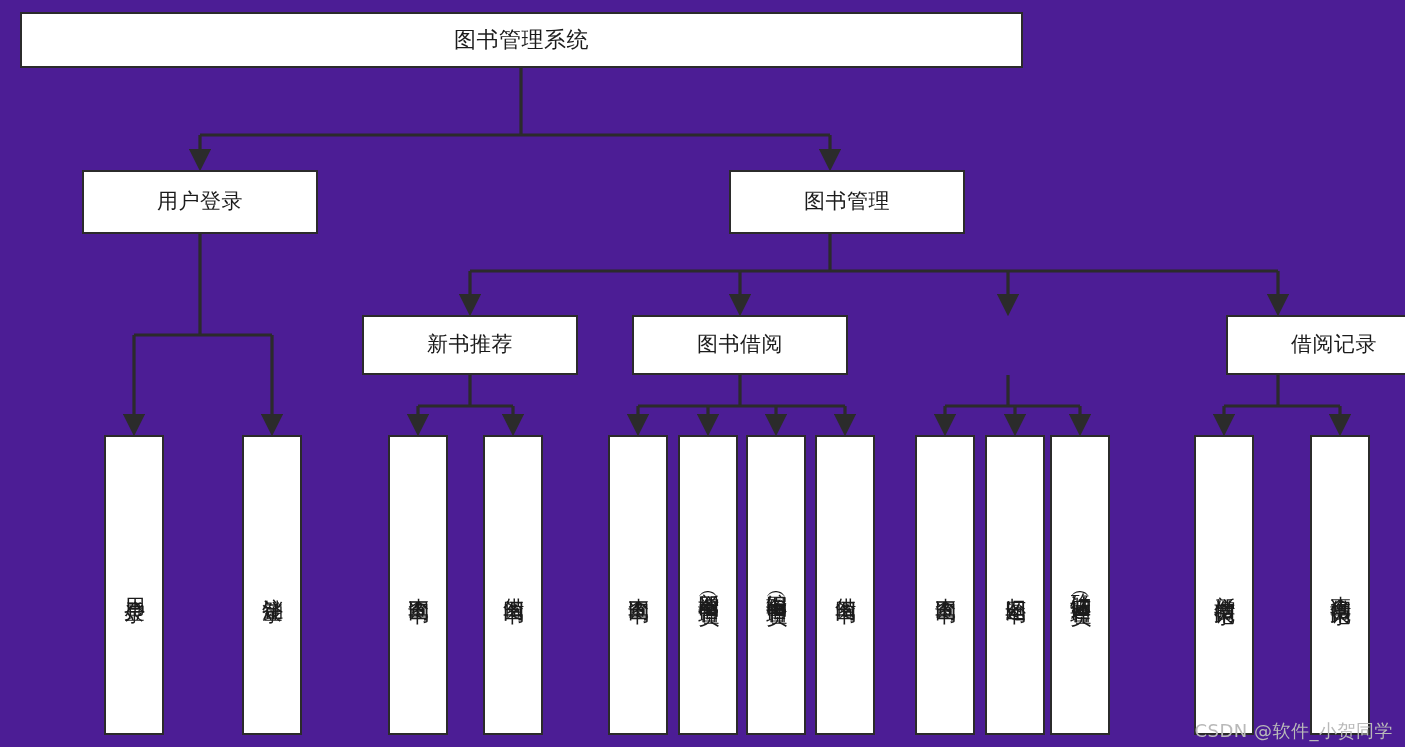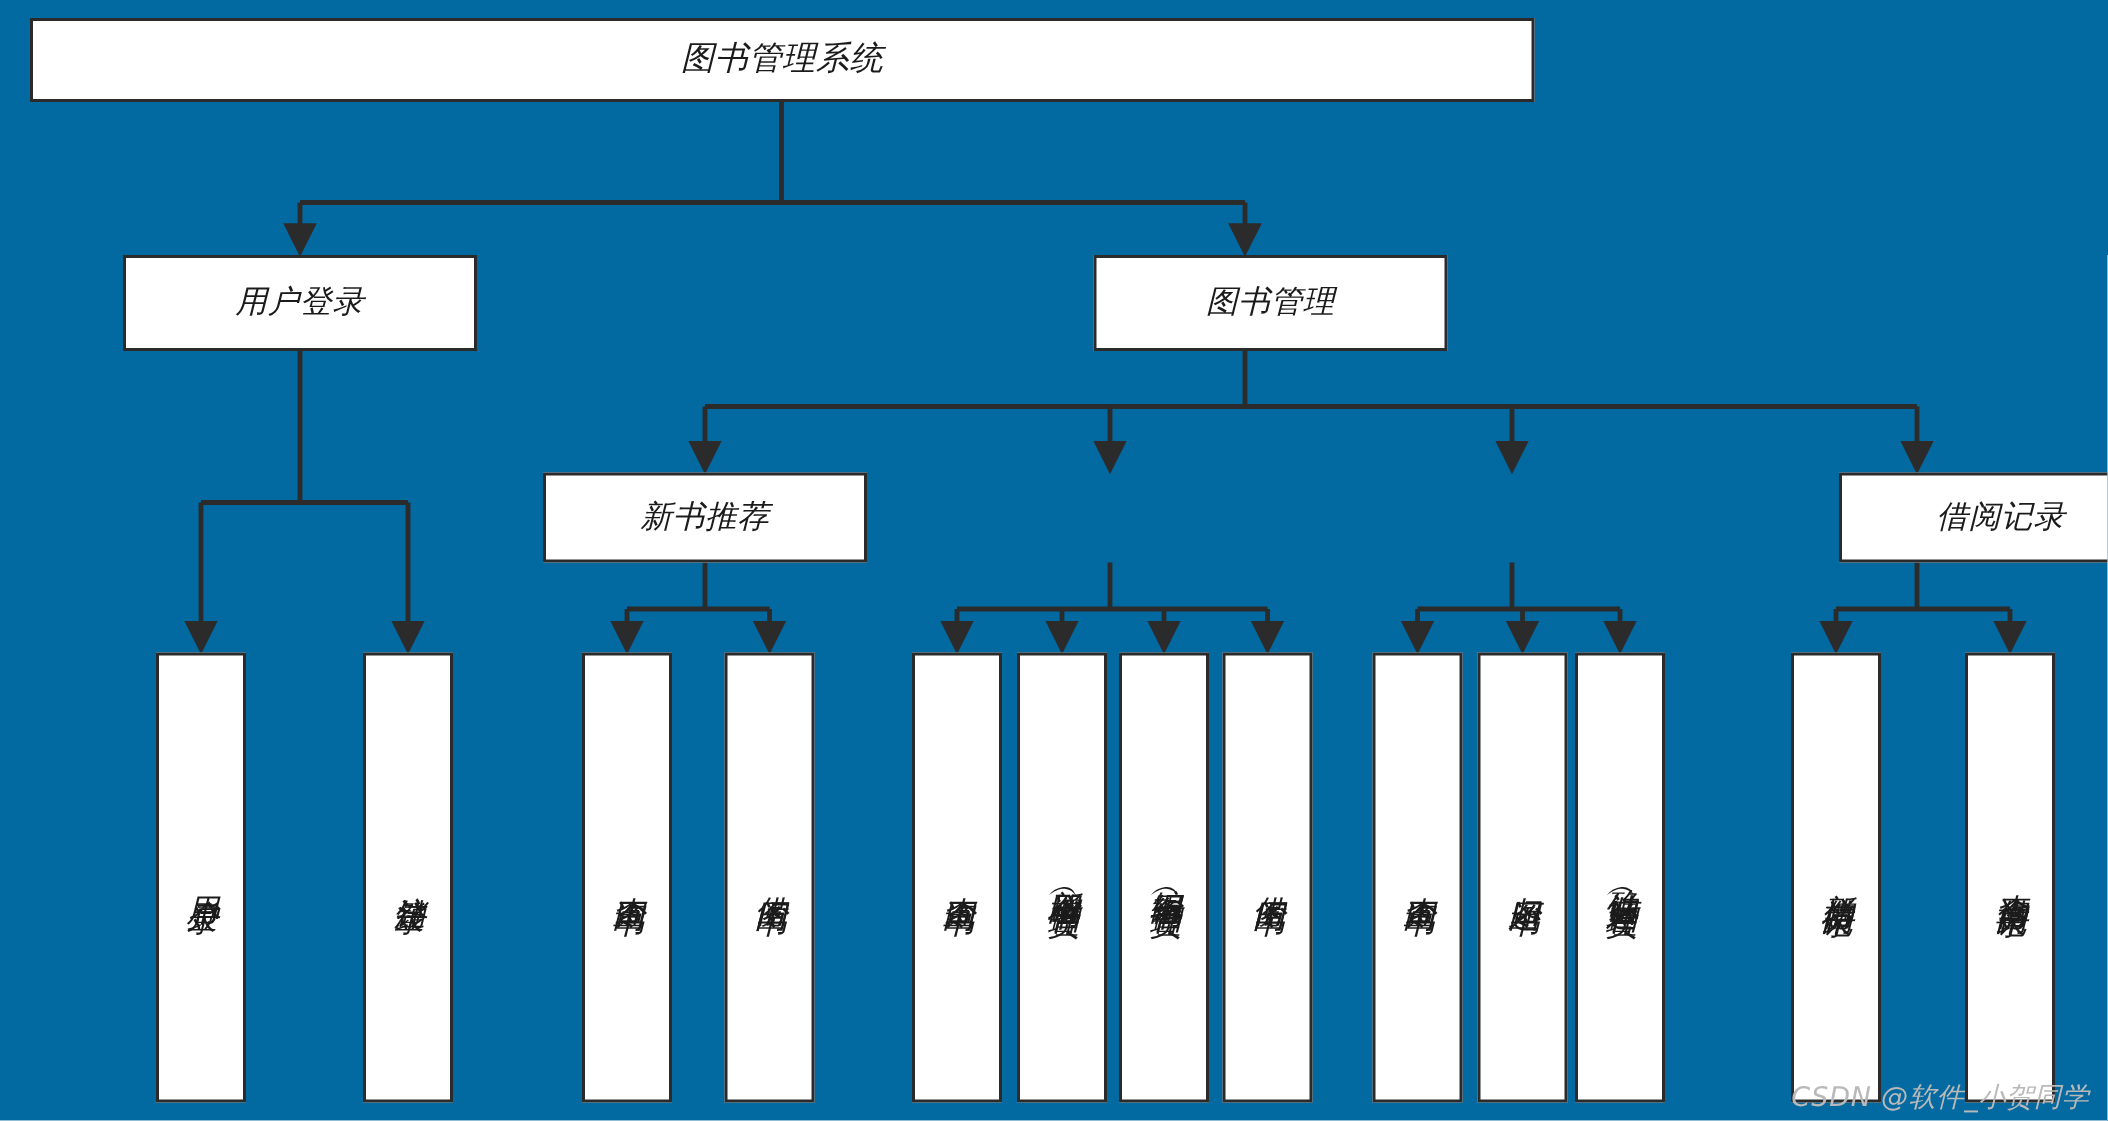--- a/index.html
+++ b/index.html
@@ -7,23 +7,22 @@
     padding: 0;
     background: #ffffff;
   }
   body {
     font-family: "DejaVu Sans", "Liberation Sans", sans-serif;
   }
   #canvas {
     position: relative;
     width: 1405px;
     height: 747px;
-    background: #0369a1;
+    background: #4c1d95;
     overflow: hidden;
-    font-style: italic;
   }
   #wires {
     position: absolute;
     left: 0;
     top: 0;
     width: 1405px;
     height: 747px;
   }
   .node {
     position: absolute;
@@ -123,20 +122,21 @@
       <path d="M 1340 406 L 1340 425" marker-end="url(#arrow)"></path>
     </g>
   </svg>
 
   <div class="node root h" id="node-root" style="left: 20px; top: 12px; width: 1003px; height: 56px;">图书管理系统</div>
 
   <div class="node h" id="node-l2-0" style="left: 82px; top: 170px; width: 236px; height: 64px;">用户登录</div>
   <div class="node h" id="node-l2-1" style="left: 712px; top: 170px; width: 236px; height: 64px; margin-left: 17px;">图书管理</div>
 
   <div class="node h" id="node-l3-0" style="left: 362px; top: 315px; width: 216px; height: 60px;">新书推荐</div>
+  <div class="node h" id="node-l3-1" style="left: 632px; top: 315px; width: 216px; height: 60px;">图书借阅</div>
   <div class="node h" id="node-l3-3" style="left: 1226px; top: 315px; width: 216px; height: 60px;">借阅记录</div>
 
   <div class="node v" id="node-leaf-0" style="left: 104px; top: 435px; width: 60px; height: 300px;">
     <span class="vtext">用户登录</span>
   </div>
   <div class="node v" id="node-leaf-1" style="left: 242px; top: 435px; width: 60px; height: 300px;">
     <span class="vtext">注销登录</span>
   </div>
   <div class="node v" id="node-leaf-2" style="left: 388px; top: 435px; width: 60px; height: 300px;">
     <span class="vtext">查询图书</span>

